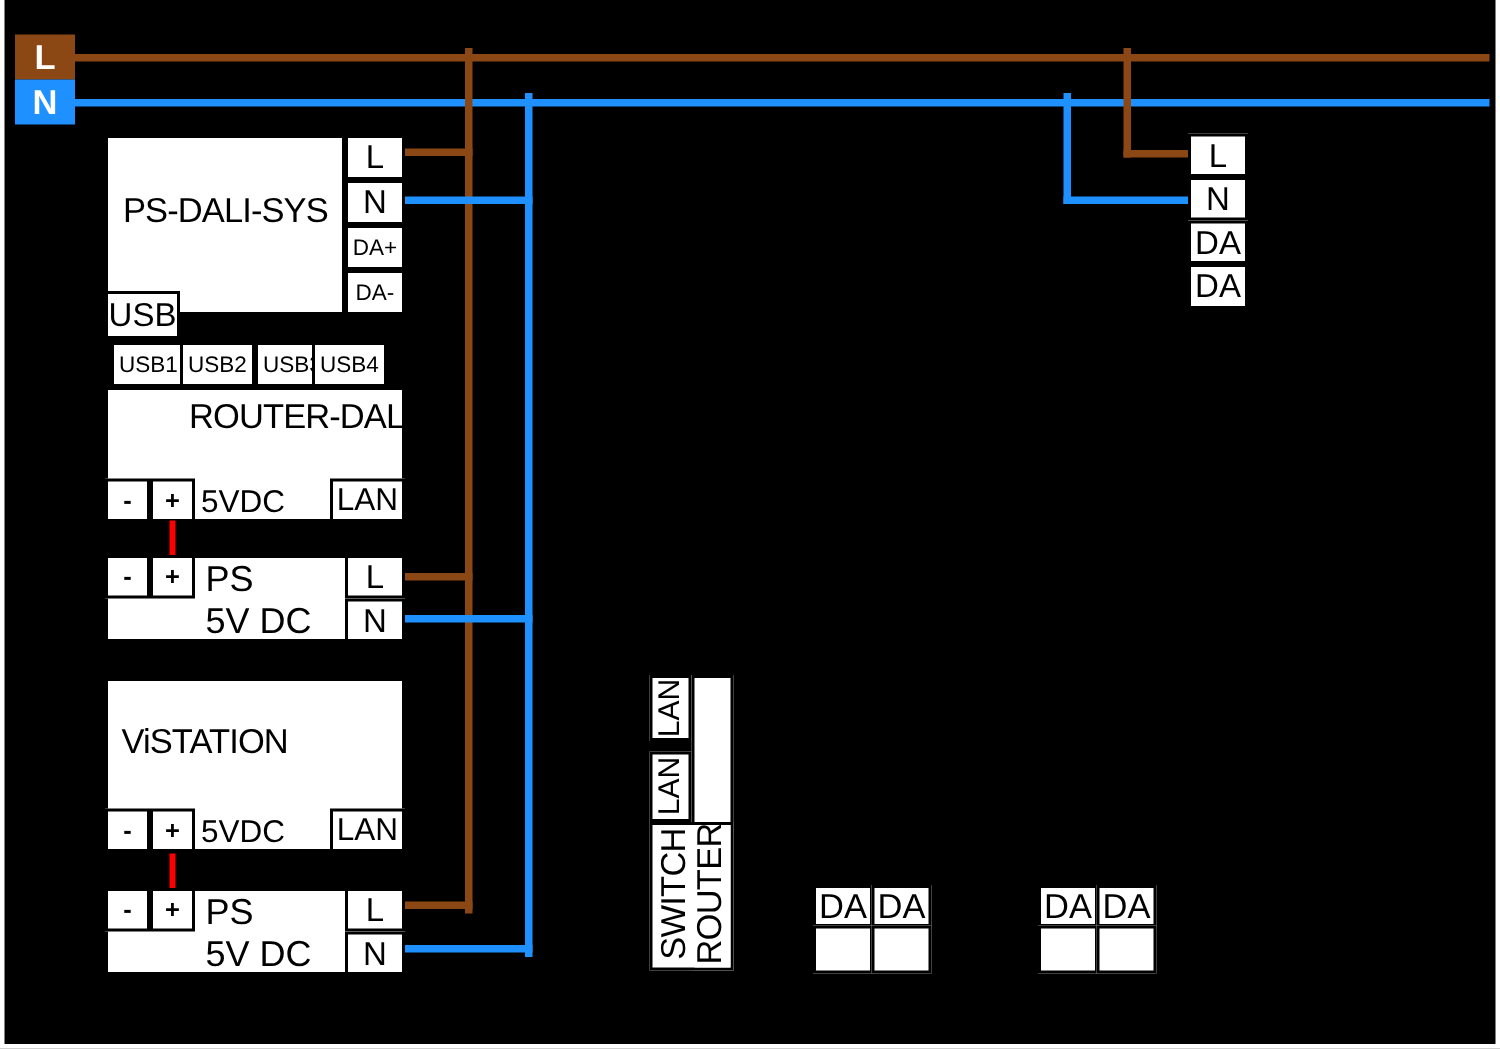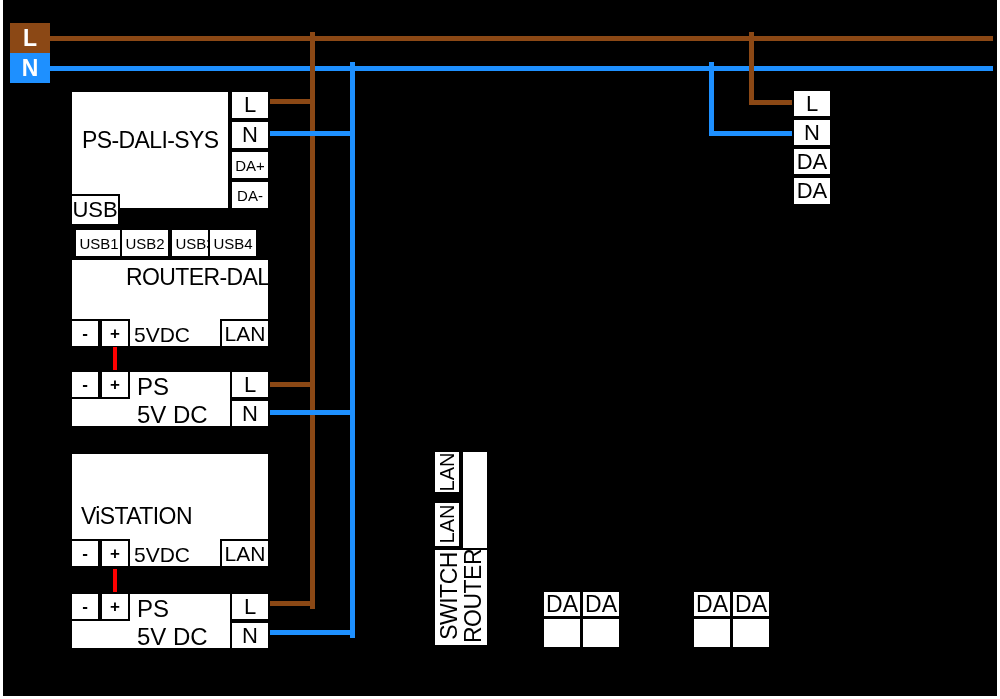--- a/index.html
+++ b/index.html
@@ -59,21 +59,21 @@
 
   <div class="box" style="left:70px;top:370px;width:200px;height:58px;"></div>
   <div class="box sign" style="left:70px;top:370px;width:30px;height:29px;">-</div>
   <div class="box sign" style="left:100px;top:370px;width:30px;height:29px;">+</div>
   <div class="txt" style="left:137px;top:373px;font-size:24px;">PS</div>
   <div class="txt" style="left:137px;top:401px;font-size:24px;">5V DC</div>
   <div class="box term" style="left:230px;top:370px;width:40px;height:29px;">L</div>
   <div class="box term" style="left:230px;top:399px;width:40px;height:29px;">N</div>
 
   <div class="box" style="left:70px;top:452px;width:200px;height:116px;"></div>
-  <div class="txt title" style="left:81px;top:484px;margin-top:22px;">
+  <div class="txt title" style="left:81px;top:484px;">
     <div>ViSTATION</div>
   </div>
   <div class="box sign" style="left:70px;top:539px;width:30px;height:29px;">-</div>
   <div class="box sign" style="left:100px;top:539px;width:30px;height:29px;">+</div>
   <div class="txt" style="left:134px;top:543px;font-size:21px;">5VDC</div>
   <div class="box" style="left:220px;top:539px;width:50px;height:29px;font-size:21px;">LAN</div>
 
   <div class="box" style="left:70px;top:592px;width:200px;height:58px;"></div>
   <div class="box sign" style="left:70px;top:592px;width:30px;height:29px;">-</div>
   <div class="box sign" style="left:100px;top:592px;width:30px;height:29px;">+</div>

